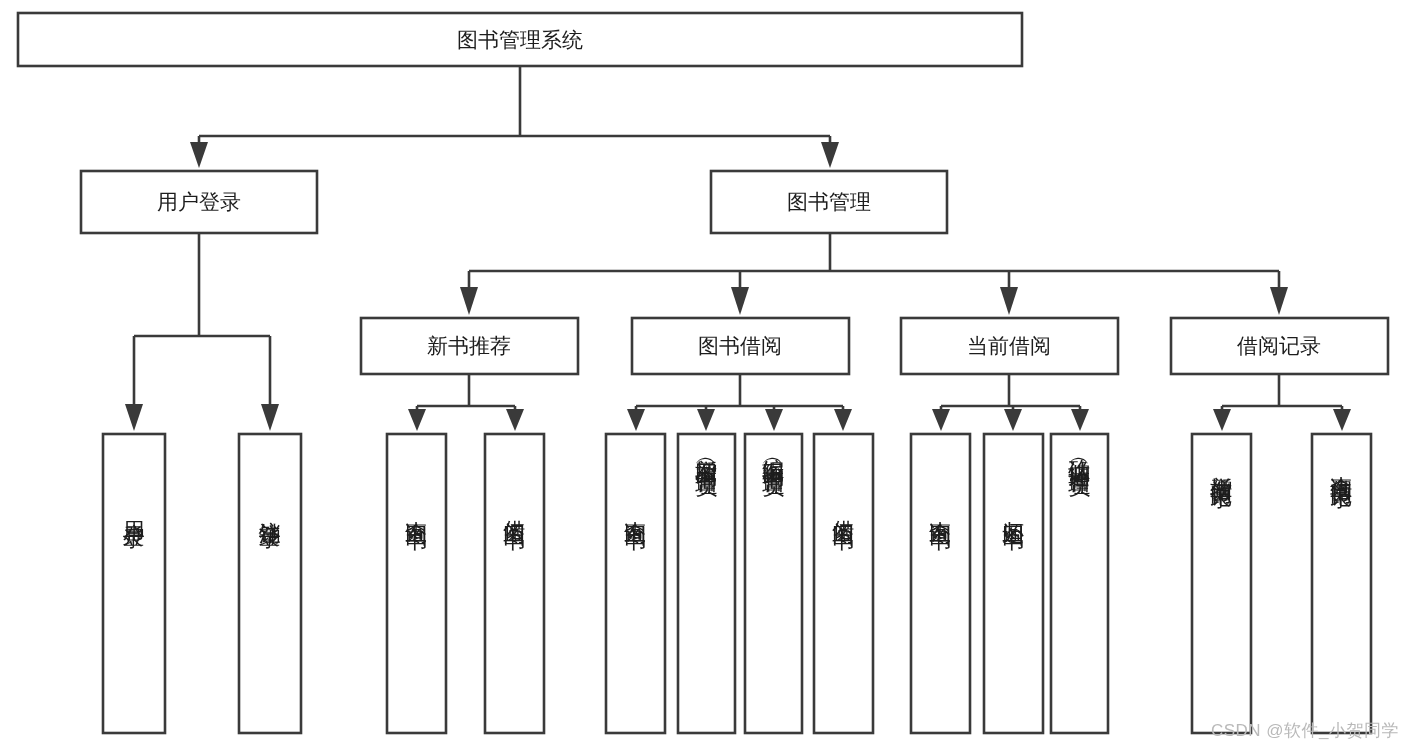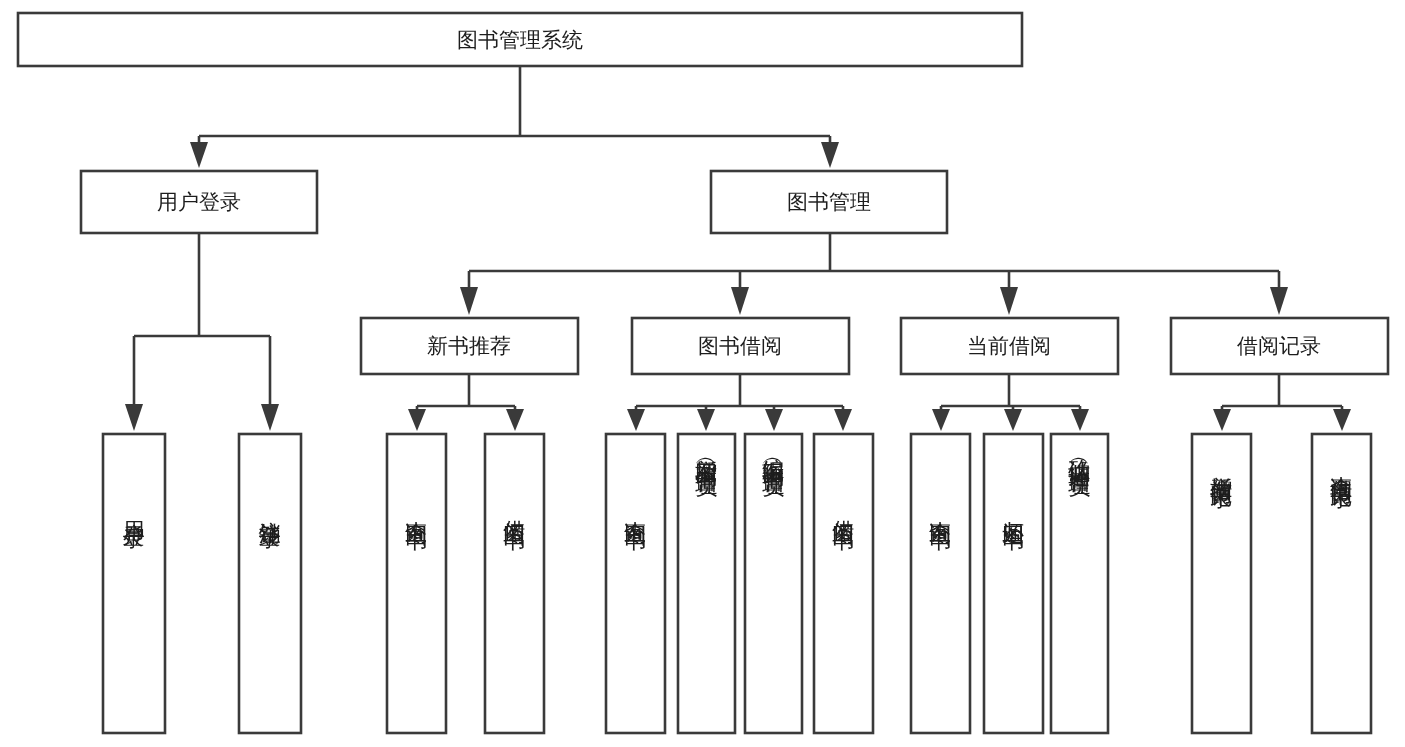--- a/index.html
+++ b/index.html
@@ -241,13 +241,14 @@
   </div>
 
   <div class="vert-label-wrap" style="left:1192px; top:458px; width:59px; height:275px;">
     <span class="vert-label">新增借阅记录</span>
   </div>
 
   <div class="vert-label-wrap" style="left:1312px; top:458px; width:59px; height:275px;">
     <span class="vert-label">查询借阅记录</span>
   </div>
 
+  <div id="watermark">CSDN @软件_小贺同学</div>
 </div>
 
 </body></html>

